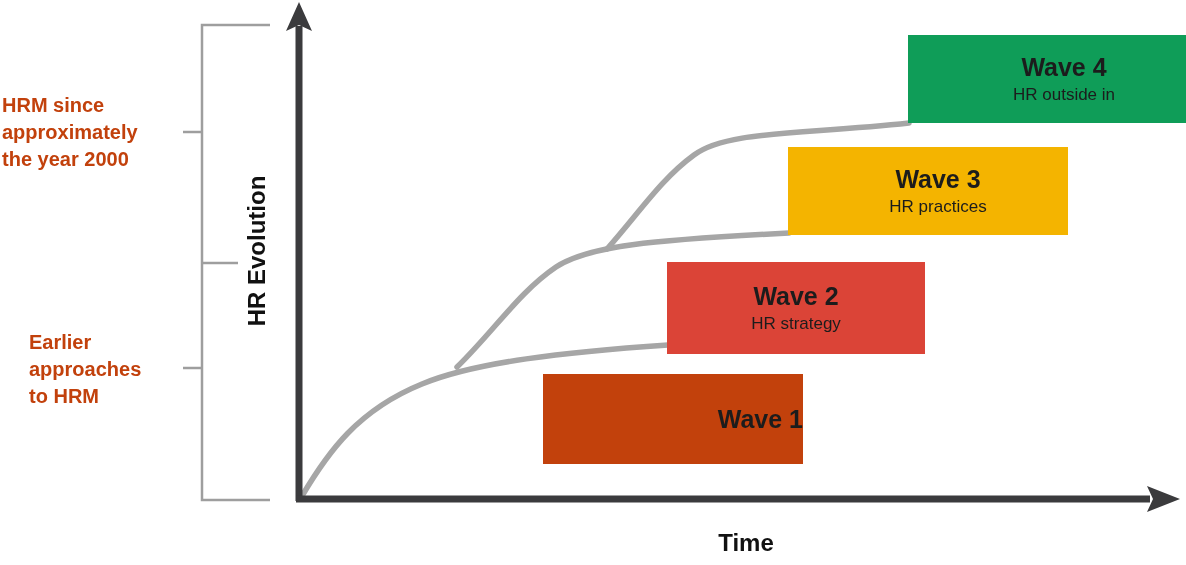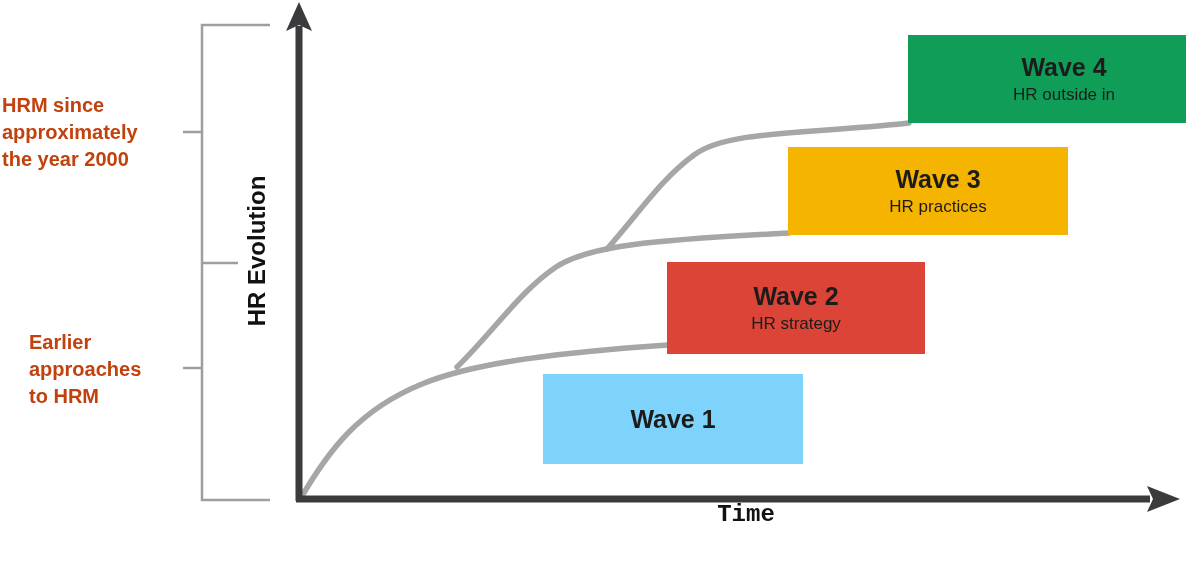--- a/index.html
+++ b/index.html
@@ -40,24 +40,23 @@
   }
   .axis-label.y {
     left: 158px;
     top: 236px;
     width: 200px;
     height: 30px;
     transform: rotate(-90deg);
   }
   .axis-label.x {
     left: 646px;
-    top: 501px;
+    top: 529px;
     width: 200px;
     height: 30px;
-    font-family: Liberation Mono, monospace;
   }
   .wave-box {
     position: absolute;
     display: flex;
     flex-direction: column;
     align-items: center;
     justify-content: center;
     gap: 3px;
     color: #1c1c1c;
     text-align: center;
@@ -97,21 +96,21 @@
   <div class="annotation top">HRM since
 approximately
 the year 2000</div>
   <div class="annotation bottom">Earlier
 approaches
 to HRM</div>
 
   <div class="axis-label y">HR Evolution</div>
   <div class="axis-label x">Time</div>
 
-  <div class="wave-box w1" style="background-color: #7dd3fc;">
+  <div class="wave-box w1" style="background-color: #c2410c; align-items: flex-end;">
     <div class="wave-title">Wave 1</div>
   </div>
 
   <div class="wave-box w2" style="background-color: rgb(219, 68, 55);">
     <div class="wave-title">Wave 2</div>
     <div class="wave-subtitle">HR strategy</div>
   </div>
 
   <div class="wave-box w3" style="background-color: rgb(244, 180, 0); padding-left: 20px;">
     <div class="wave-title">Wave 3</div>

